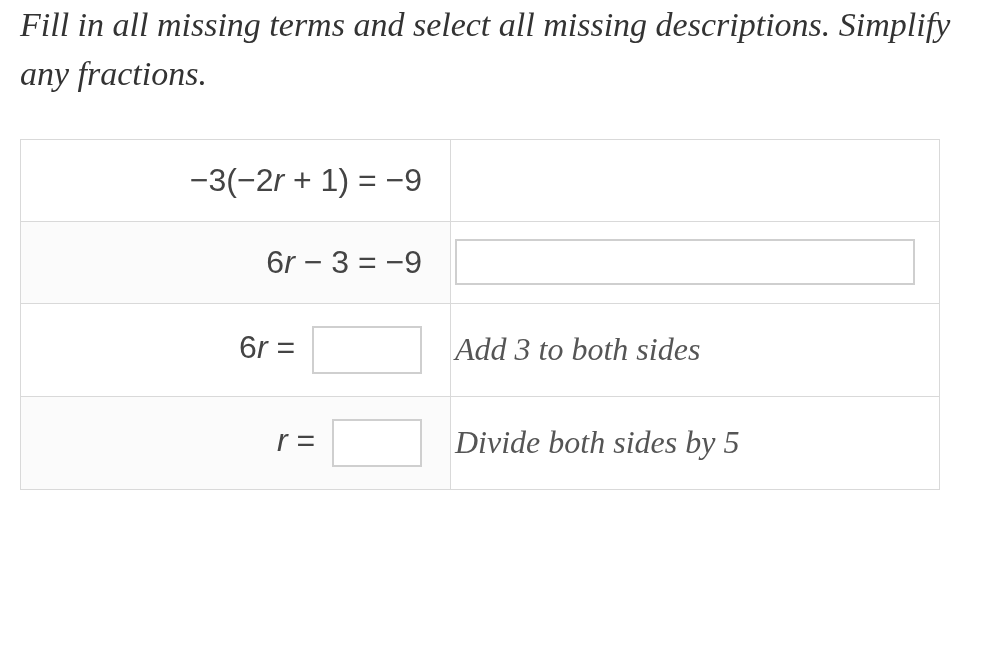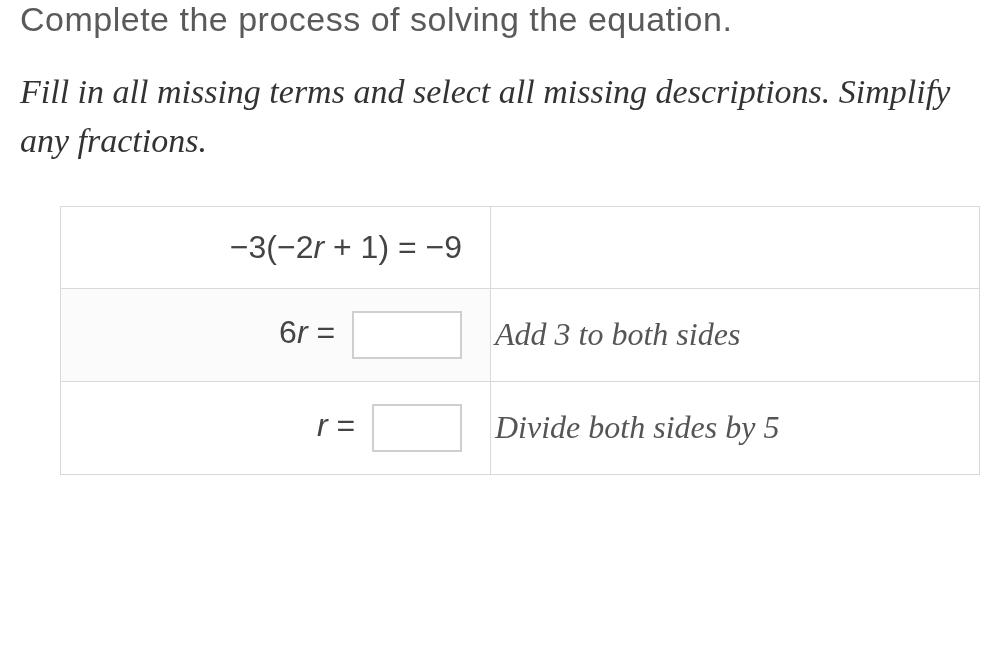--- a/index.html
+++ b/index.html
@@ -26,21 +26,20 @@
     overflow: hidden;
   }
   .instructions {
     font-size: 34px;
     font-style: italic;
     color: #333333;
     line-height: 1.45;
     margin-bottom: 40px;
   }
   .table-wrap {
-    margin-left: 40px;
   }
   table.steps {
     border-collapse: collapse;
     width: 920px;
   }
   table.steps td {
     border: 1px solid #d9d9d9;
     padding: 0;
     vertical-align: middle;
   }
@@ -80,32 +79,39 @@
     height: 46px;
     width: 460px;
     vertical-align: middle;
   }
 </style>
 </head>
 <body>
 
 <div class="page">
 
-  <div class="title-line">Complete the process of solving the equation.</div>
 
   <div class="instructions">Fill in all missing terms and select all missing descriptions. Simplify any fractions.</div>
 
   <div class="table-wrap">
     <table class="steps">
       <tbody>
           <tr>
         <td>
           <span class="minus">−3(−2</span><span class="var">r</span><span> + 1) = </span><span>−9</span>
         </td>
         <td></td>
+      </tr>
+      <tr>
+        <td>
+          <span>6</span><span class="var">r</span><span> − 3 = </span><span>−9</span>
+        </td>
+        <td>
+          <span class="select-box"></span>
+        </td>
       </tr>
       <tr>
         <td>
           <span>6</span><span class="var">r</span><span> = </span>
           <span class="input-box"></span>
         </td>
         <td>
           <span>Add 3 to both sides</span>
         </td>
       </tr>

